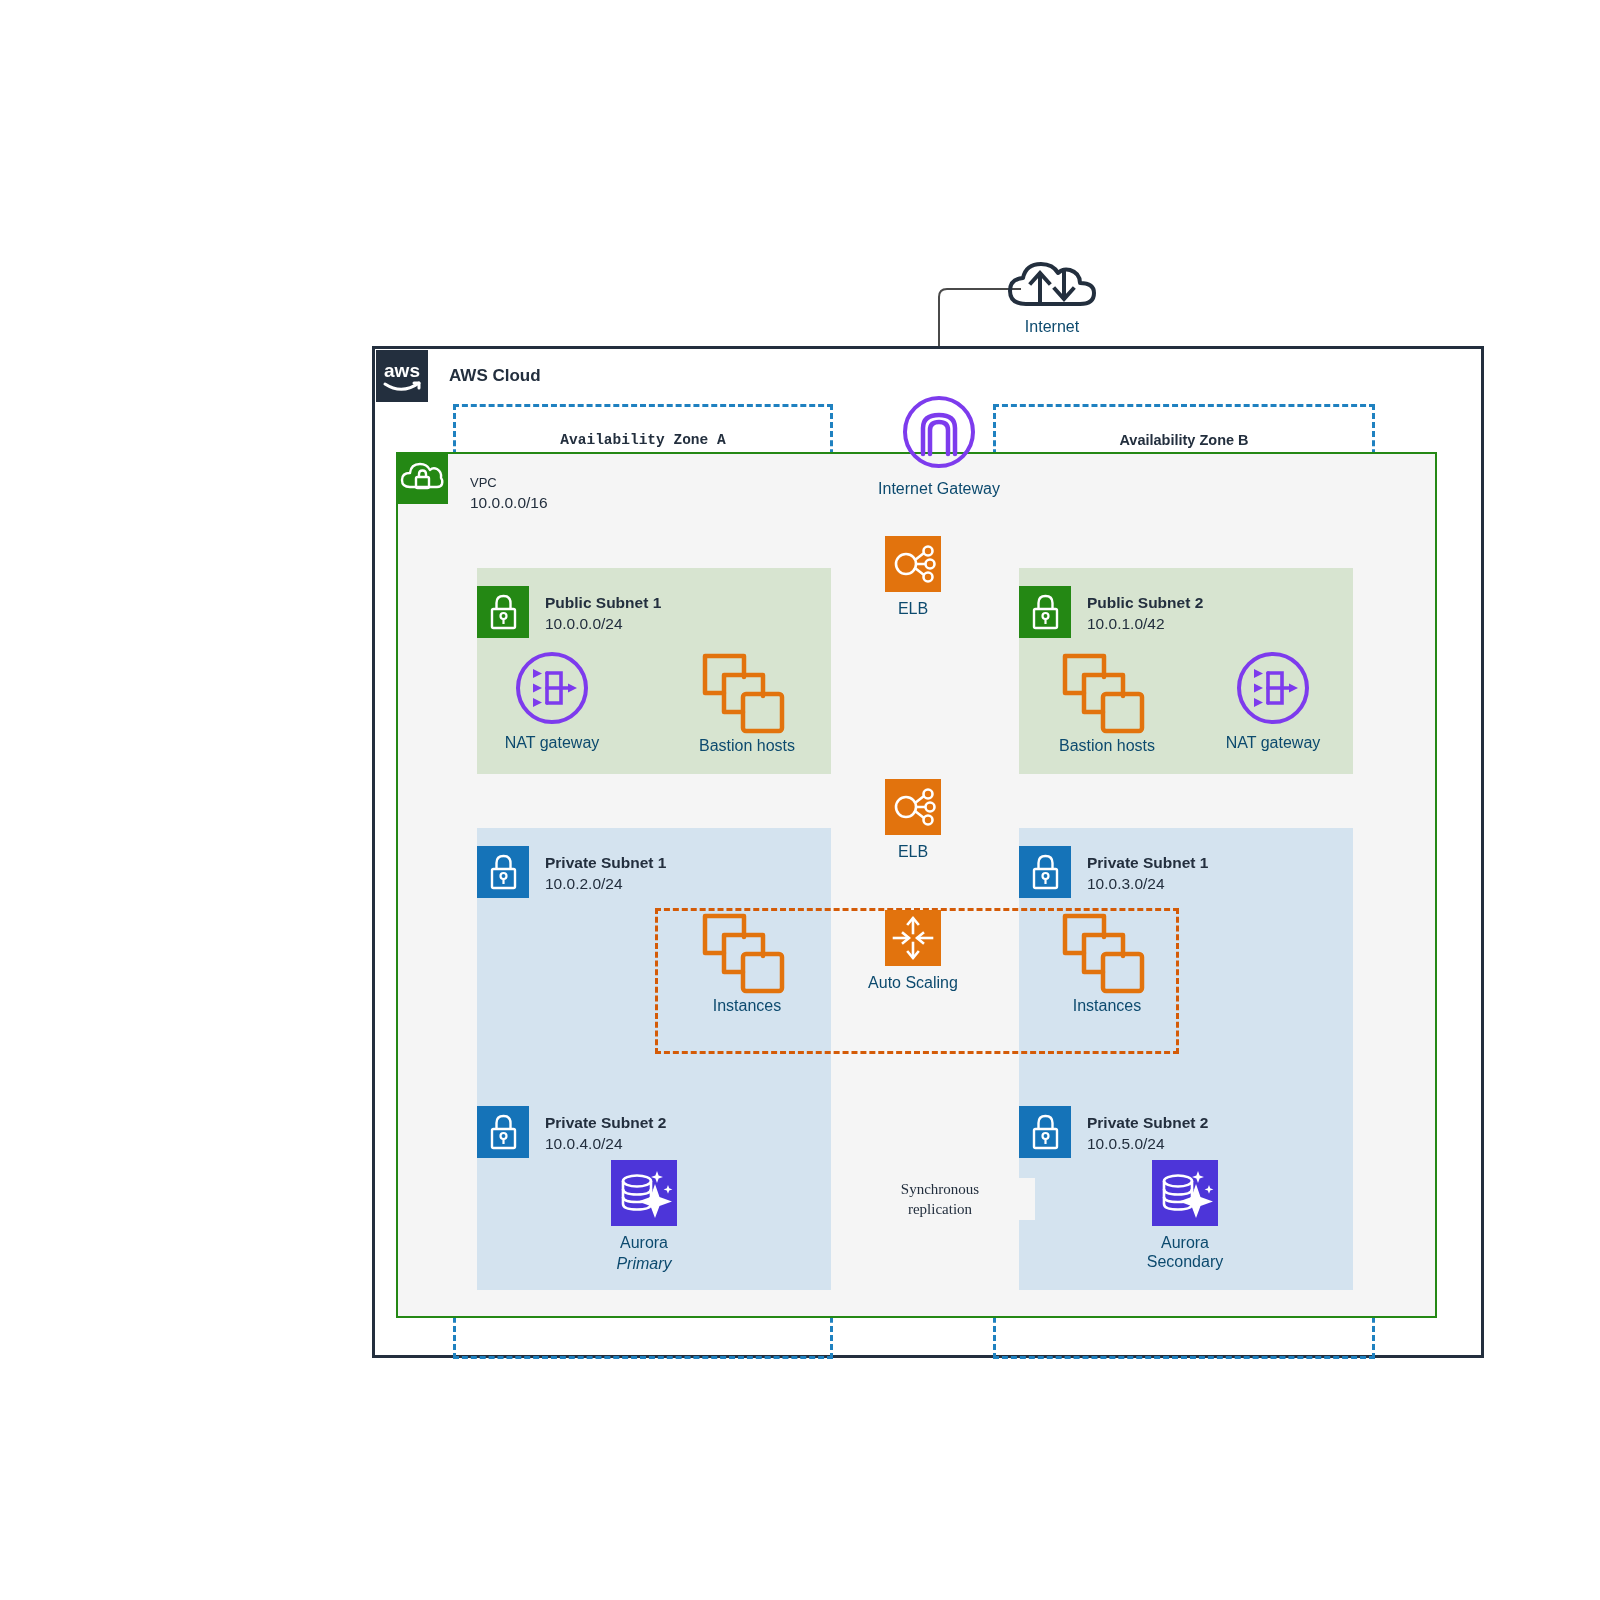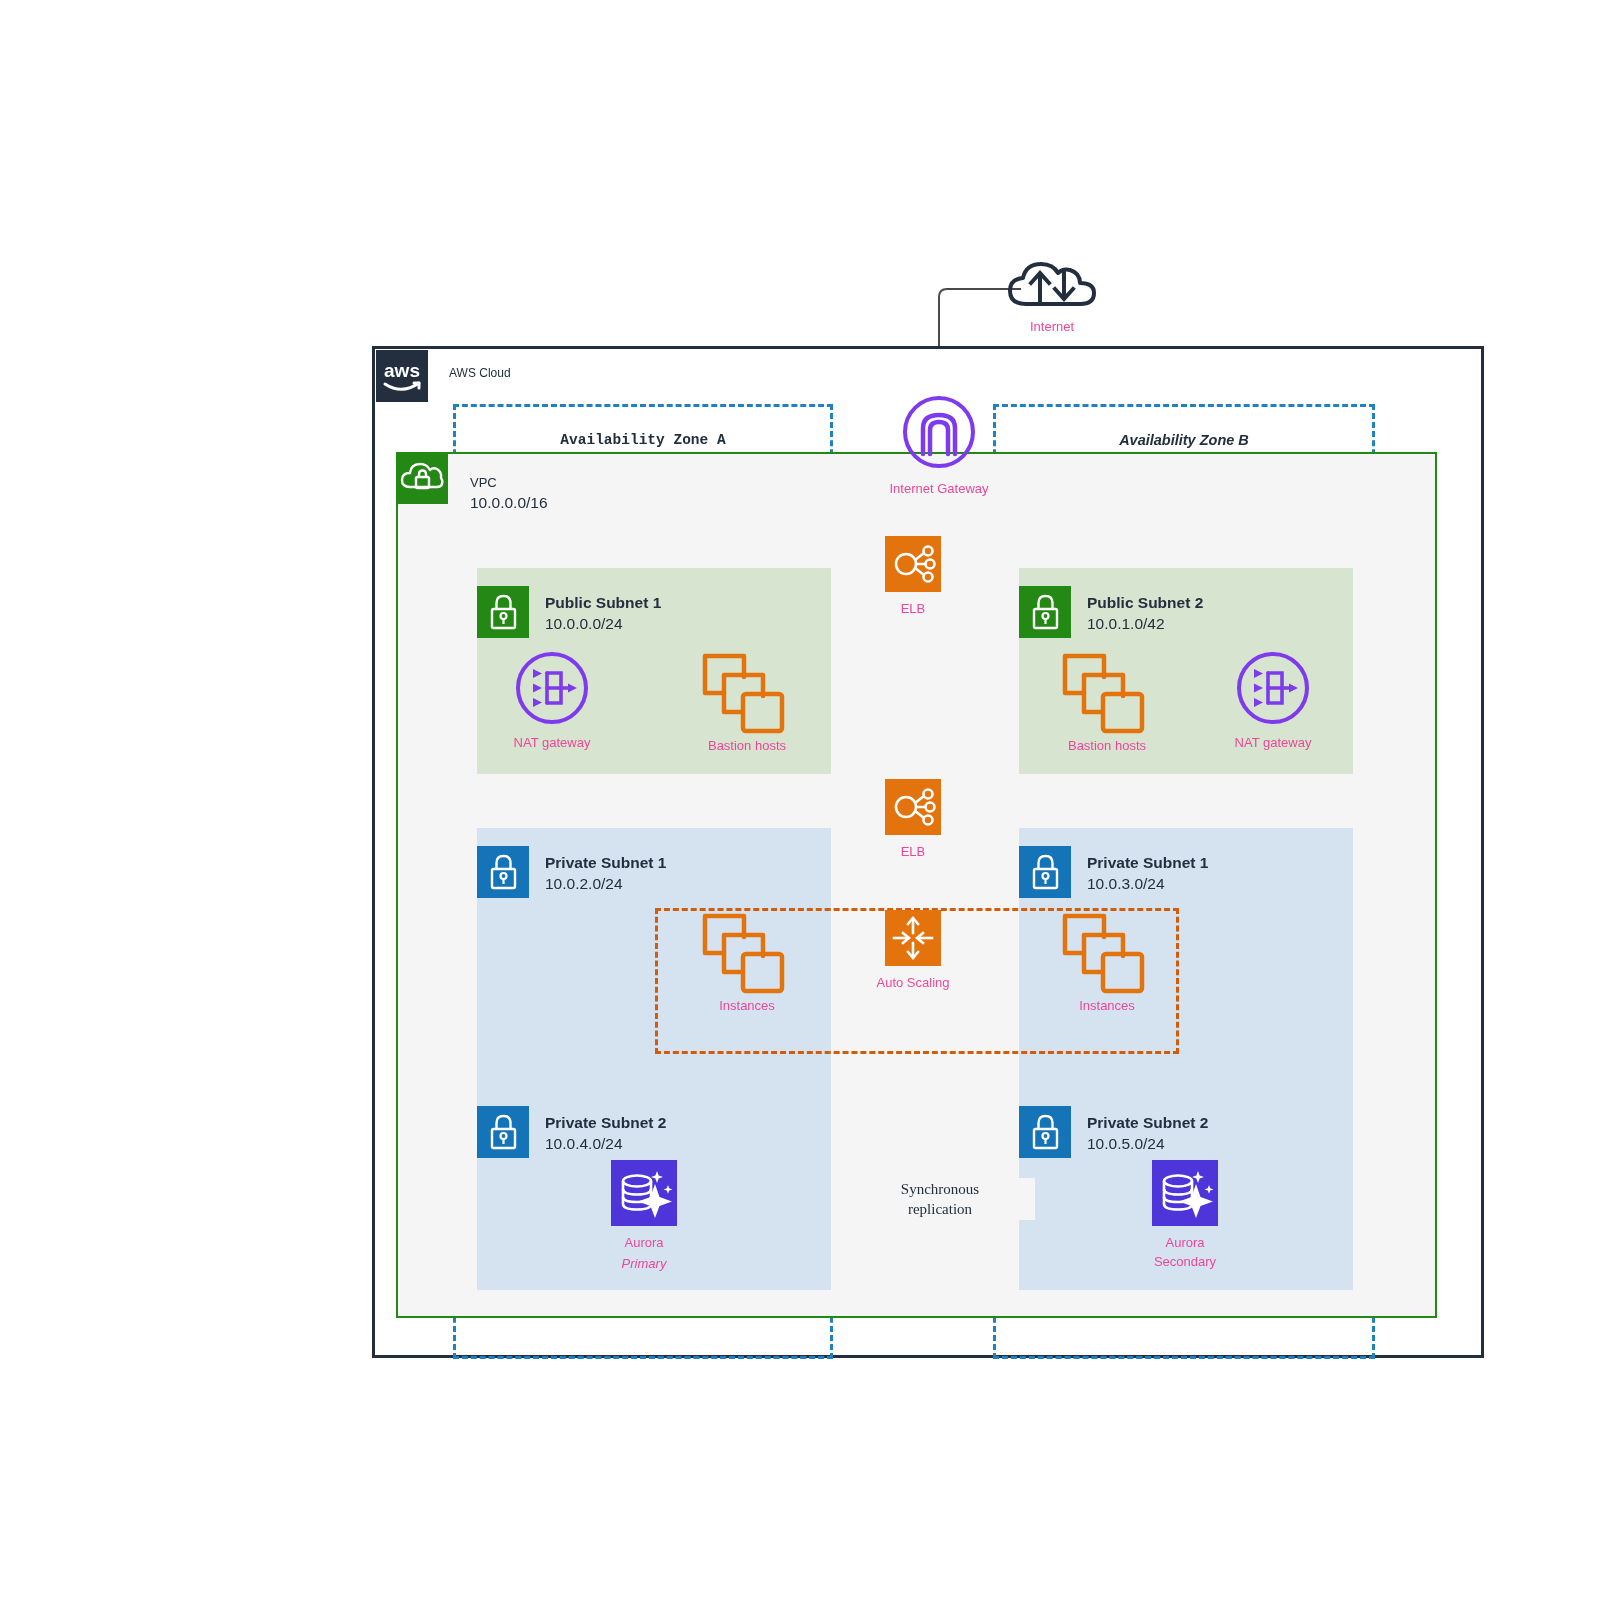--- a/index.html
+++ b/index.html
@@ -4,28 +4,28 @@
 <style>
   html,body{margin:0;padding:0;background:#ffffff;}
   body{width:1600px;height:1600px;position:relative;
        font-family:"Liberation Sans","DejaVu Sans",sans-serif;
        color:#232f3e;overflow:hidden;}
   .abs{position:absolute;}
   
   #aws-cloud-box{left:372px;top:346px;width:1112px;height:1012px;
       border:3px solid #232f3e;background:#ffffff;box-sizing:border-box;}
   #aws-logo{left:376px;top:350px;width:52px;height:52px;background:#232f3e;}
-  #aws-cloud-label{left:449px;top:366px;font-size:12px;font-weight:normal;color:#232f3e;}
+  #aws-cloud-label{left:449px;top:366px;font-size:17px;font-weight:bold;color:#232f3e;}
 
   .az-box{border:3px dashed #1f81c0;box-sizing:border-box;background:transparent;}
   #az-a{left:453px;top:404px;width:380px;height:955px;}
   #az-b{left:993px;top:404px;width:382px;height:955px;}
   .az-label{font-size:14.5px;font-weight:bold;color:#232f3e;text-align:center;}
   #az-a-label{left:453px;top:432px;width:380px;font-family:Liberation Mono, monospace;}
-  #az-b-label{left:993px;top:432px;width:382px;font-style:italic;}
+  #az-b-label{left:993px;top:432px;width:382px;}
 
   #vpc-box{left:396px;top:452px;width:1041px;height:866px;
       border:2.5px solid #248814;background:#f5f5f5;box-sizing:border-box;}
   #vpc-icon{left:396px;top:452px;width:52px;height:52px;background:#248814;}
   #vpc-title{left:470px;top:472px;font-size:13px;font-weight:normal;line-height:21px;}
   #vpc-cidr{left:470px;top:492px;font-size:15.5px;font-weight:normal;line-height:21px;color:#232f3e;}
 
   
   .subnet{box-sizing:border-box;}
   .sn-green{background:#d7e4d0;}
@@ -43,21 +43,21 @@
   .sn-text{position:absolute;left:68px;top:24px;line-height:21px;}
   .sn-name{font-size:15.5px;font-weight:bold;color:#232f3e;display:block;}
   .sn-cidr{font-size:15.5px;font-weight:normal;color:#232f3e;display:block;}
 
   
   #asg-box{left:655px;top:908px;width:524px;height:146px;
       border:3px dashed #d45b07;box-sizing:border-box;background:transparent;}
 
   
   .node{position:absolute;text-align:center;}
-  .node .cap{font-size:13px;color:#ec4899;line-height:19px;margin-top:7px;
+  .node .cap{font-size:16px;color:#0c4a6e;line-height:19px;margin-top:7px;
              white-space:nowrap;}
   .sq-icon{width:56px;height:56px;margin:0 auto;}
   .orange-sq{background:#e2730d;}
   .purple-sq{background:#4d35d9;}
 
   svg{display:block;overflow:visible;}
   #wire-layer{left:0;top:0;width:1600px;height:1600px;pointer-events:none;}
 </style>
 </head>
 <body>

